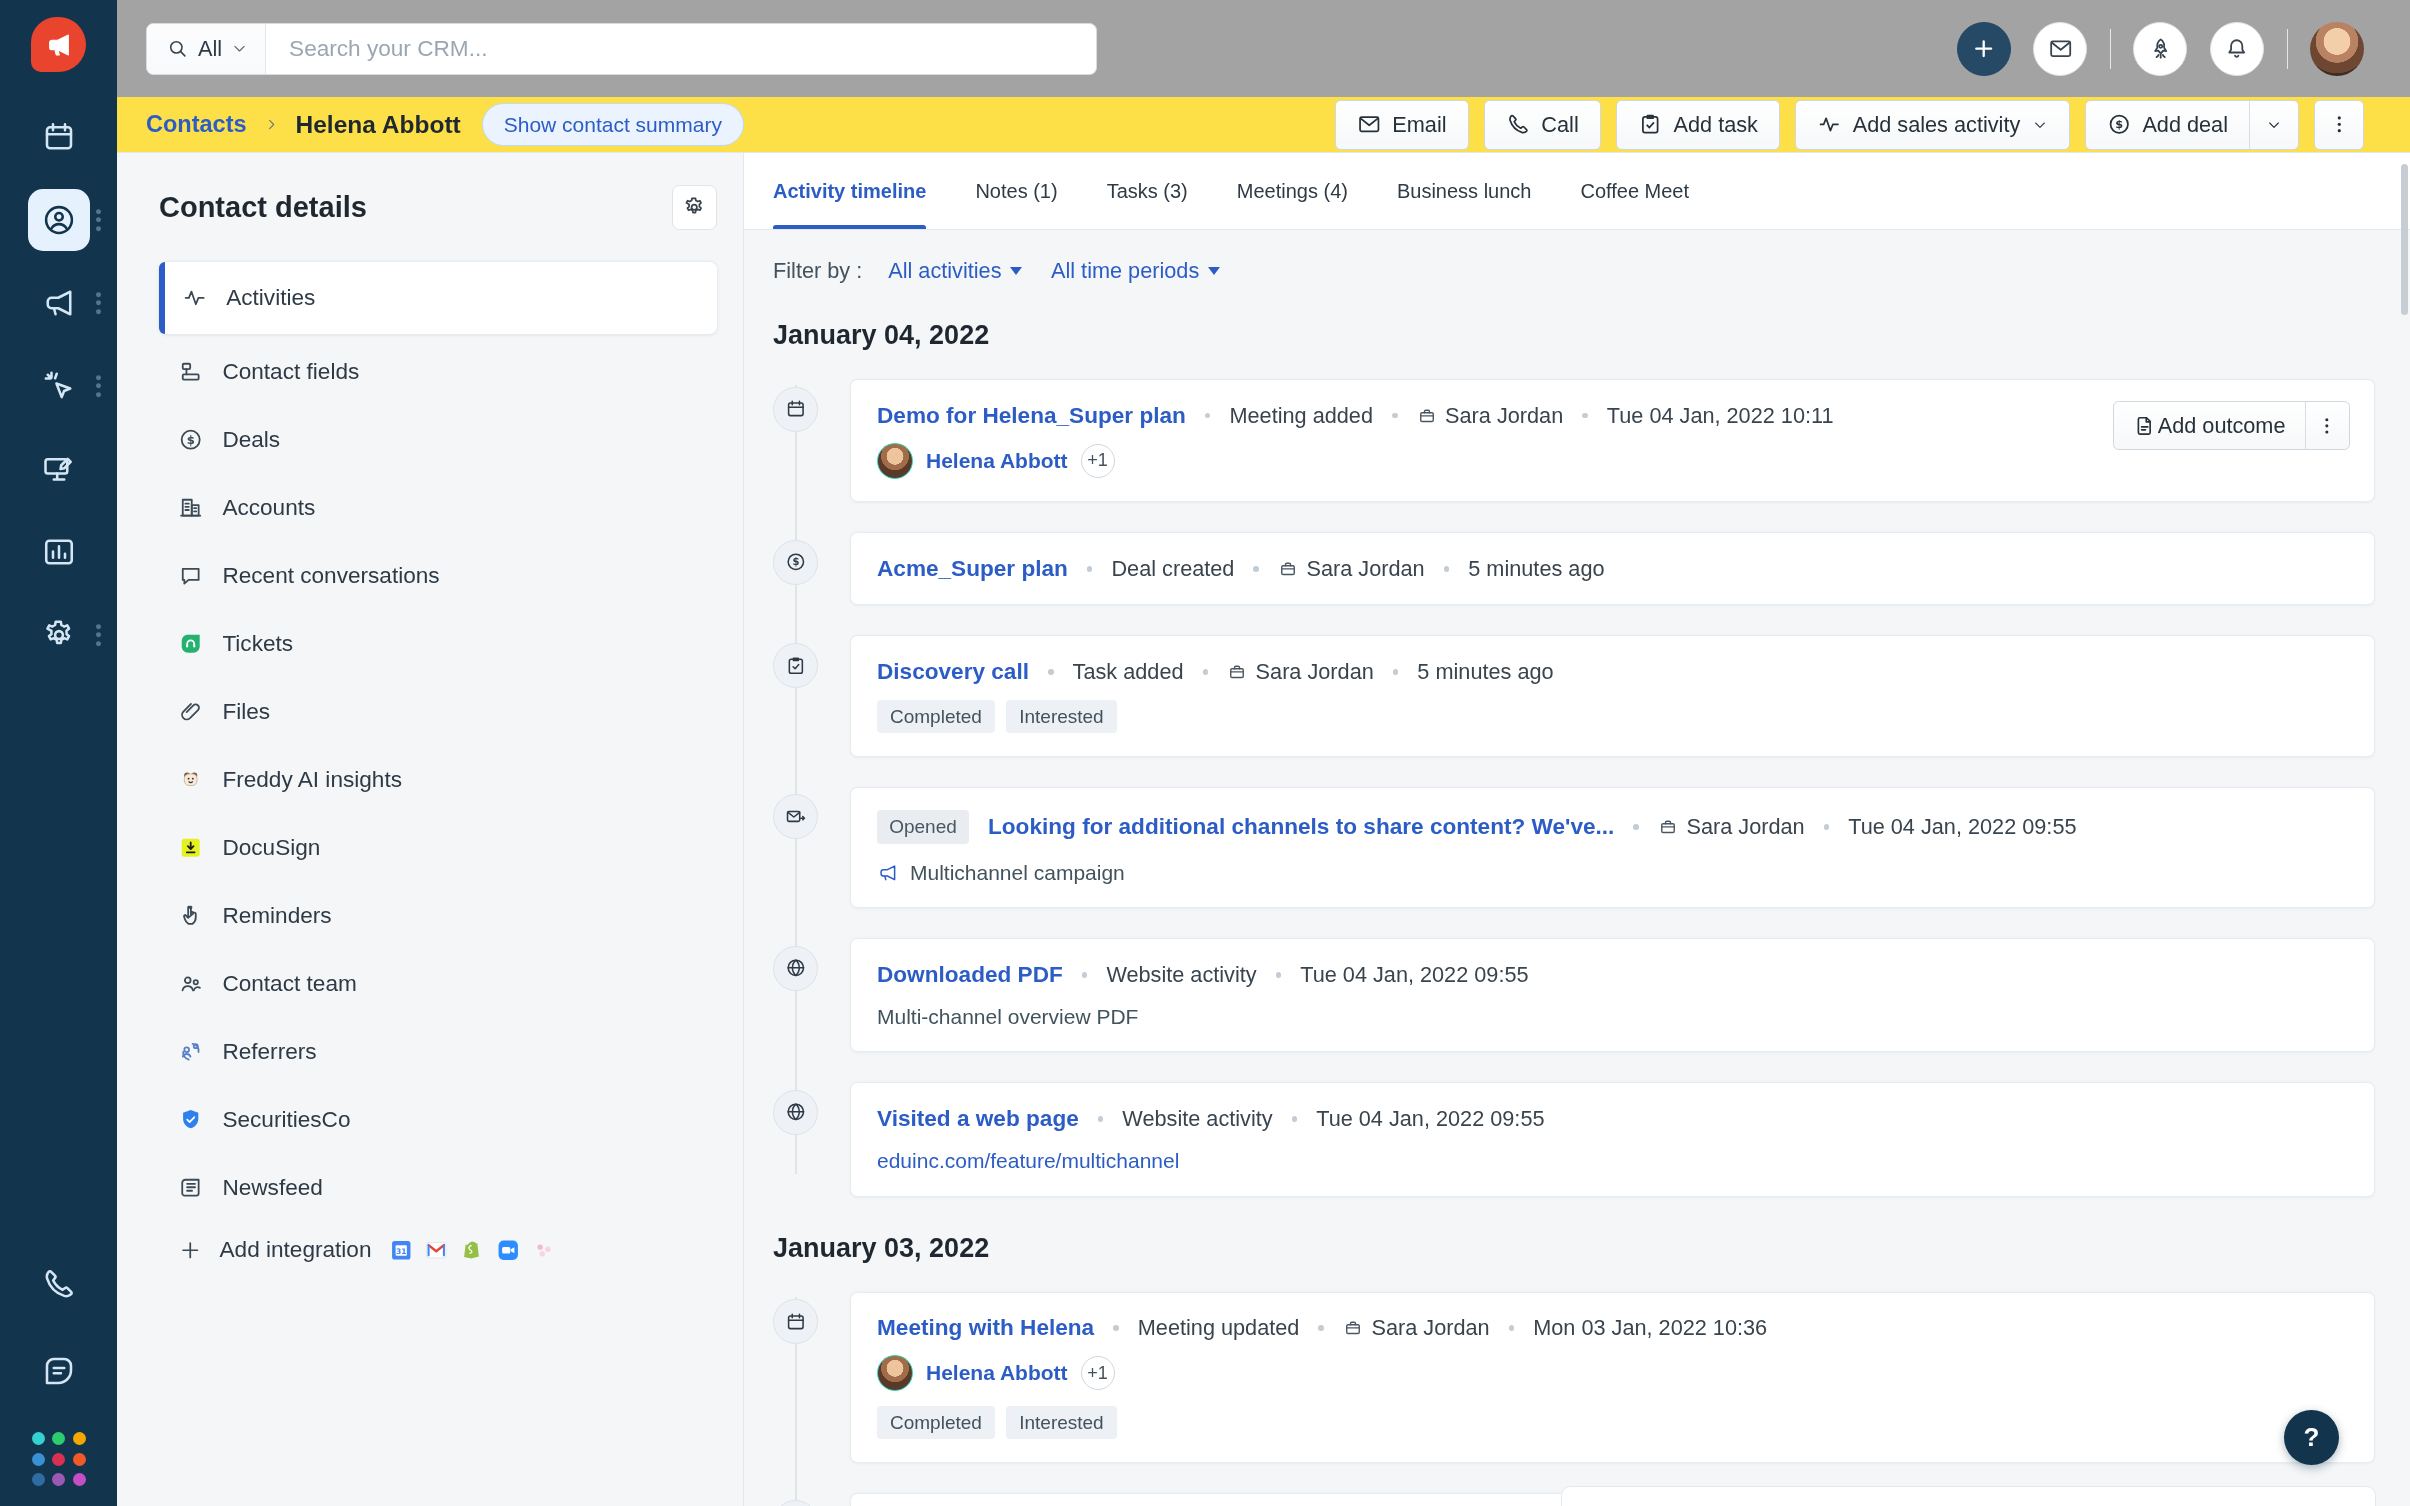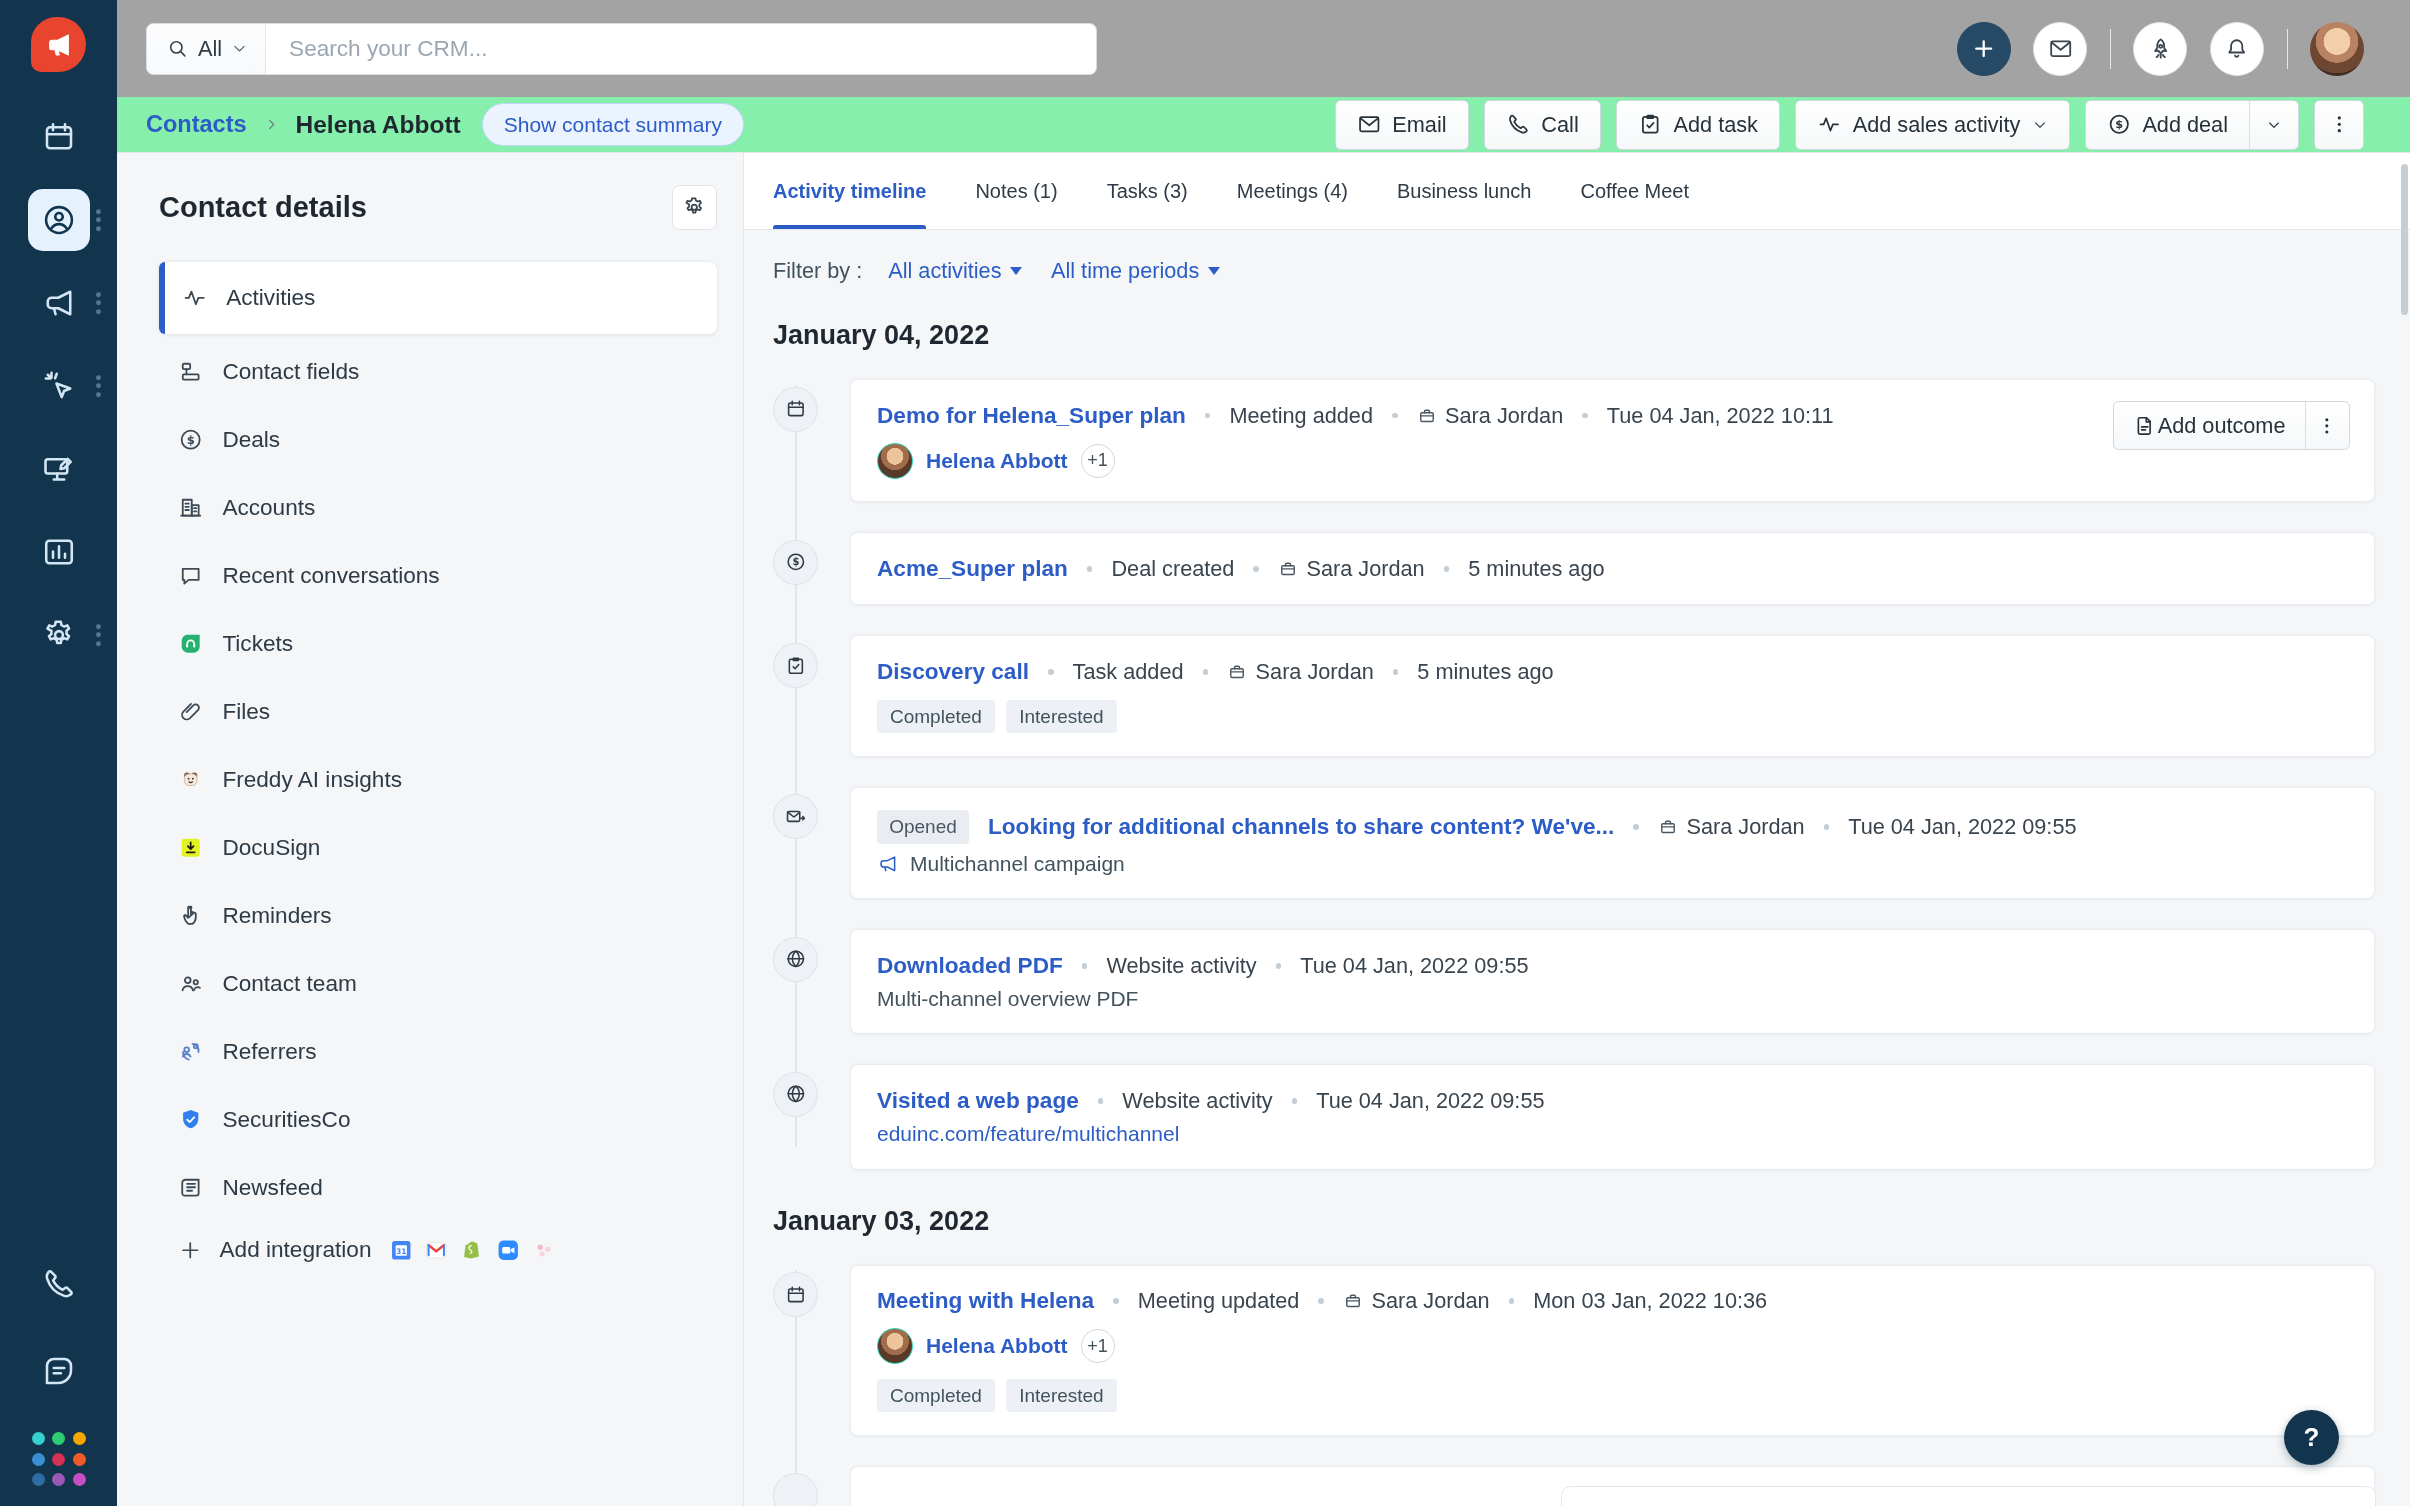--- a/index.html
+++ b/index.html
@@ -38,21 +38,21 @@
   .topbar-right { margin-left:auto; display:flex; align-items:center; gap:22.6px; }
   .tb-divider { width:0.9px; height:40px; background:#e4e8ed; }
   .circle-btn { width:54px; height:54px; border-radius:50%; border:0.9px solid #dfe3e8; background:#fff; display:grid; place-items:center; color:#39444e; cursor:pointer; }
   .circle-btn .ic { width:25.4px; height:25.4px; }
   .circle-btn.primary { background:#264966; border-color:#264966; color:#fff; }
   .circle-btn.primary .ic svg { stroke-width:2.2; }
   .avatar-top { width:54px; height:54px; border-radius:50%; cursor:pointer;
     background:radial-gradient(circle at 50% 36%, #f3cfa9 0 30%, #b98263 31% 48%, #6e4733 49% 72%, #402c20 73% 100%); }
 
   
-  .crumbrow { height:56px; background:#86efac; border-bottom:0.9px solid #e4e8ed; display:flex; align-items:center; padding:0 47px 0 29px; flex:none; }
+  .crumbrow { height:56px; background:#fde047; border-bottom:0.9px solid #e4e8ed; display:flex; align-items:center; padding:0 47px 0 29px; flex:none; }
   .crumb-link { color:#2c5cc5; font-weight:600; font-size:23.5px; cursor:pointer; }
   .crumb-chev { color:#69757f; margin:0 17px; width:15px; height:15px; }
   .crumb-current { color:#1f2830; font-weight:700; font-size:24.5px; }
   .summary-pill { margin-left:21px; background:#eaf3fe; border:0.9px solid #bcd8fb; color:#2c5cc5; border-radius:941px; padding:8.5px 21px; font-size:21px; cursor:pointer; }
   .crumb-actions { margin-left:auto; display:flex; align-items:center; gap:15px; }
   .act-btn { height:50px; display:flex; align-items:center; gap:11.3px; padding:0 21px; background:linear-gradient(#fff,#f6f8f9); border:0.9px solid #cfd7df; border-radius:5.6px; font-size:21.7px; color:#27313a; cursor:pointer; white-space:nowrap; }
   .act-btn .ic { width:24.5px; height:24.5px; }
   .act-btn .chev { width:16px; height:16px; color:#39444e; }
   .split-btn { display:flex; border:0.9px solid #cfd7df; border-radius:5.6px; overflow:hidden; background:linear-gradient(#fff,#f6f8f9); cursor:pointer; }
   .split-btn .seg-main { height:48px; display:flex; align-items:center; gap:11.3px; padding:0 21px; font-size:21.7px; }
@@ -110,21 +110,21 @@
   .meta-txt { color:#39444e; font-size:21.7px; white-space:nowrap; }
   .actor { display:flex; align-items:center; gap:8.5px; color:#39444e; font-size:21.7px; }
   .actor .ic { width:20px; height:20px; color:#4a5762; }
   .prow { display:flex; align-items:center; gap:13px; margin-top:14px; }
   .p-avatar { width:36px; height:36px; border-radius:50%; flex:none; border:1.9px solid #2dd5b4;
     background:radial-gradient(circle at 50% 36%, #eec49d 0 30%, #a06c49 31% 50%, #59392a 51% 100%); }
   .p-name { color:#2c5cc5; font-weight:700; font-size:21px; cursor:pointer; }
   .p-more { width:34px; height:34px; border-radius:50%; border:0.9px solid #cfd7df; background:#fff; display:grid; place-items:center; font-size:18px; color:#42535d; cursor:pointer; }
   .tagrow { display:flex; gap:11.3px; margin-top:15px; }
   .tag { background:#edf0f4; color:#42535d; border-radius:3.8px; padding:5.6px 13px; font-size:19px; }
-  .subrow { display:flex; align-items:center; gap:11.3px; margin-top:8px; font-size:21px; color:#42535d; }
+  .subrow { display:flex; align-items:center; gap:11.3px; margin-top:17px; font-size:21px; color:#42535d; }
   .subrow .ic { width:21.7px; height:21.7px; color:#2c5cc5; }
   .subrow.link { color:#2c5cc5; cursor:pointer; }
   .card-action { position:absolute; top:21px; right:24.5px; display:flex; border:0.9px solid #cfd7df; border-radius:5.6px; overflow:hidden; background:linear-gradient(#fff,#f6f8f9); }
   .card-action .seg-main { height:47px; display:flex; align-items:center; gap:1px; padding:0 19px; font-size:21.7px; color:#27313a; cursor:pointer; }
   .card-action .seg-main .ic { width:23.5px; height:23.5px; }
   .card-action .seg-kebab { width:44px; display:grid; place-items:center; border-left:0.9px solid #d8dee5; color:#27313a; cursor:pointer; }
   .card-action .seg-kebab .ic { width:21.7px; height:21.7px; }
 
   
   .help-fab { position:fixed; left:2284px; top:1410px; width:55px; height:55px; border-radius:50%; background:#12344d; color:#fff; display:grid; place-items:center; font-size:26px; font-weight:700; box-shadow:0 2.8px 9.4px rgba(18,52,77,.35); cursor:pointer; z-index:20; }

